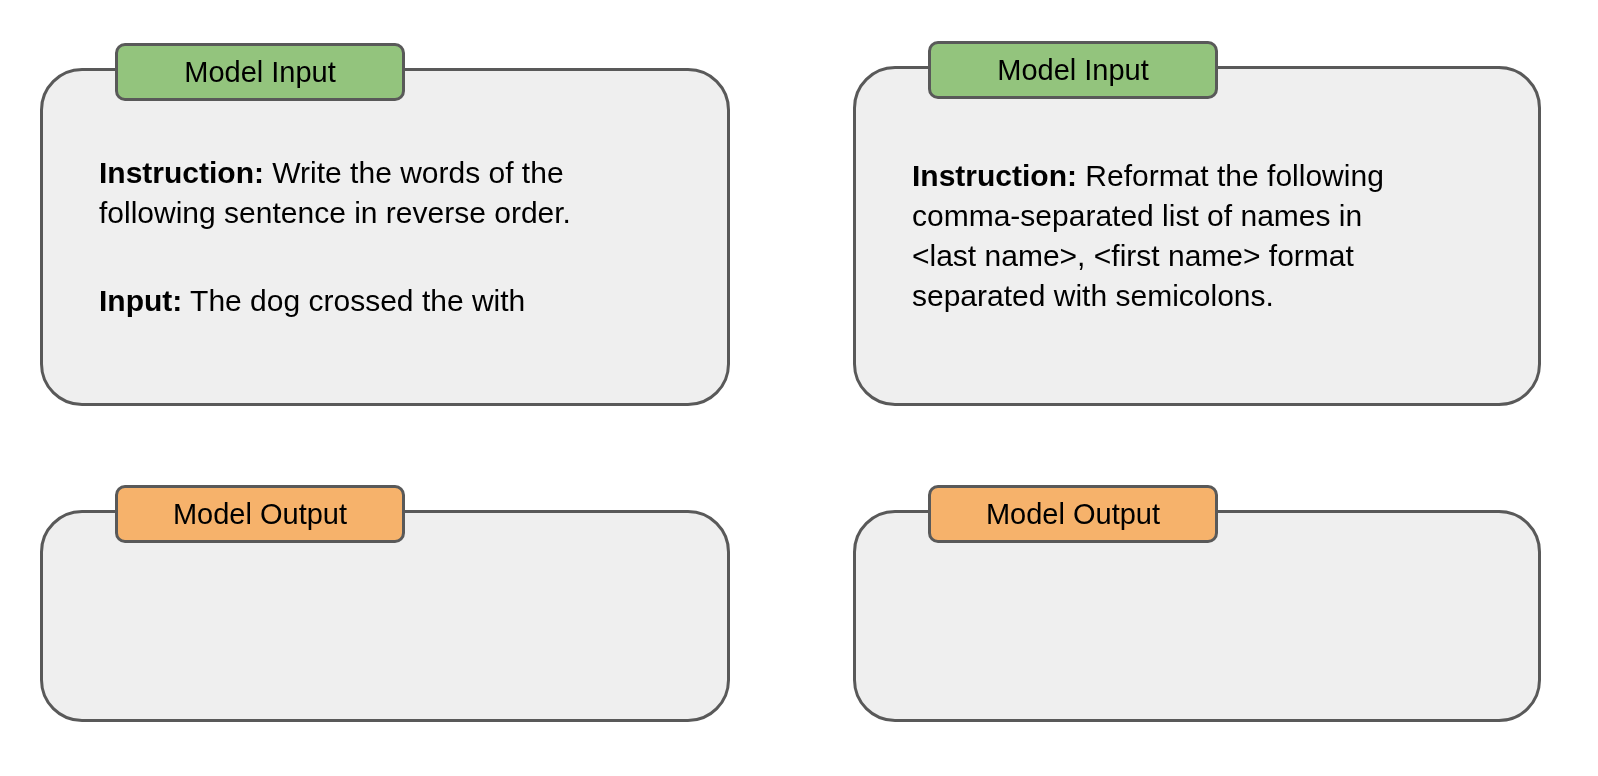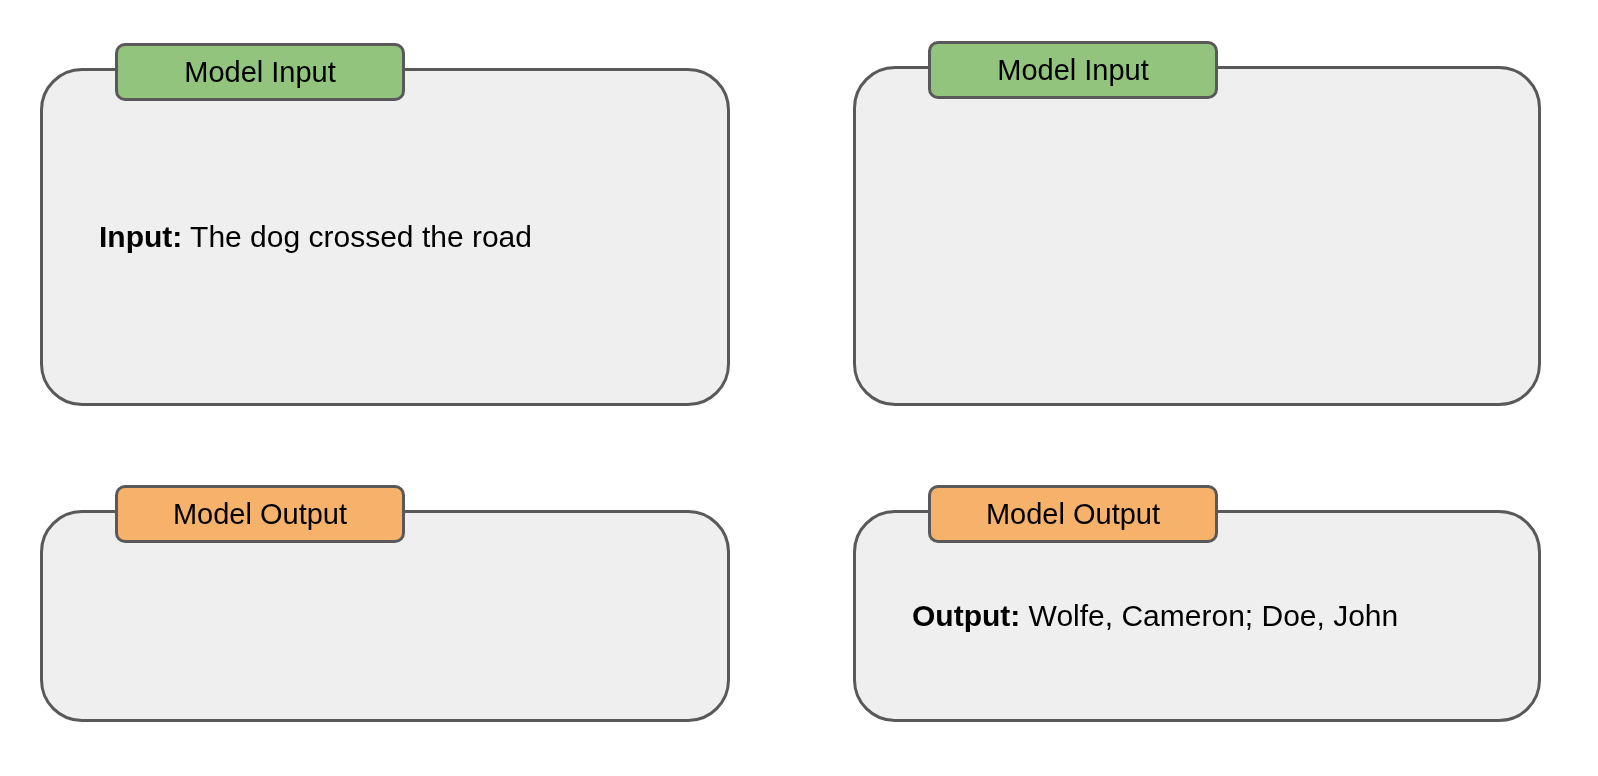--- a/index.html
+++ b/index.html
@@ -61,35 +61,40 @@
 </style>
 </head>
 <body>
 
 <div class="canvas">
 
   <div class="card tl">
     <div class="badge badge-input">
       <span>Model Input</span>
     </div>
-    <p class="sec"><b>Input:</b><span class="txt"> The dog crossed the road</span></p>
+    <p class="sec"><b>Instruction:</b><span class="txt"> Write the words of the
+following sentence in reverse order.</span></p>
+    <p class="sec"><b>Input:</b><span class="txt"> The dog crossed the with</span></p>
   </div>
 
   <div class="card tr">
     <div class="badge badge-input">
       <span>Model Input</span>
     </div>
+    <p class="sec"><b>Instruction:</b><span class="txt"> Reformat the following
+comma-separated list of names in
+&lt;last name&gt;, &lt;first name&gt; format
+separated with semicolons.</span></p>
   </div>
 
   <div class="card bl">
     <div class="badge badge-output">
       <span>Model Output</span>
     </div>
   </div>
 
   <div class="card br">
     <div class="badge badge-output">
       <span>Model Output</span>
     </div>
-    <p class="sec"><b>Output:</b><span class="txt"> Wolfe, Cameron; Doe, John</span></p>
   </div>
 
 </div>
 
 </body></html>

